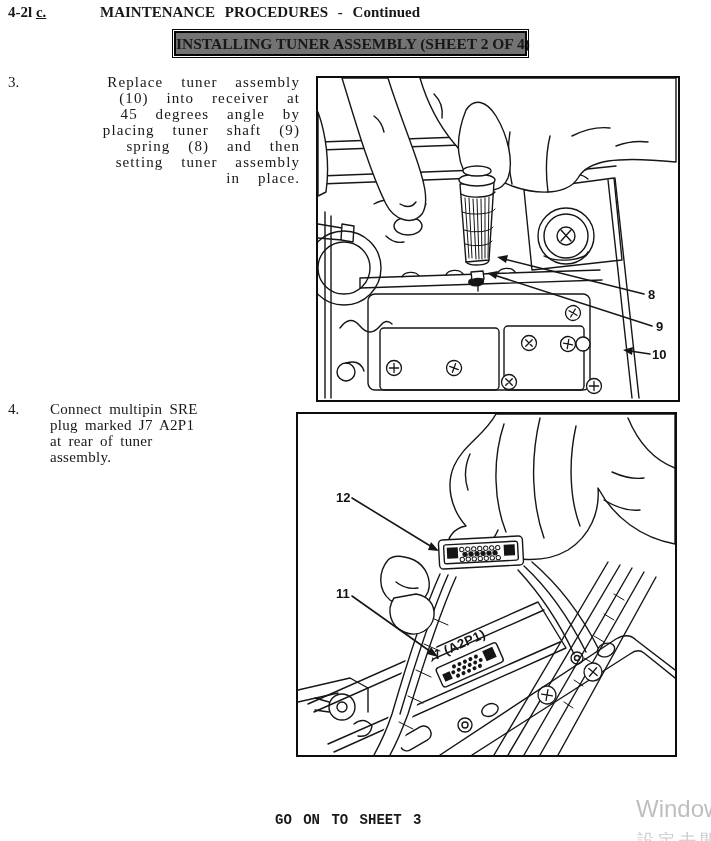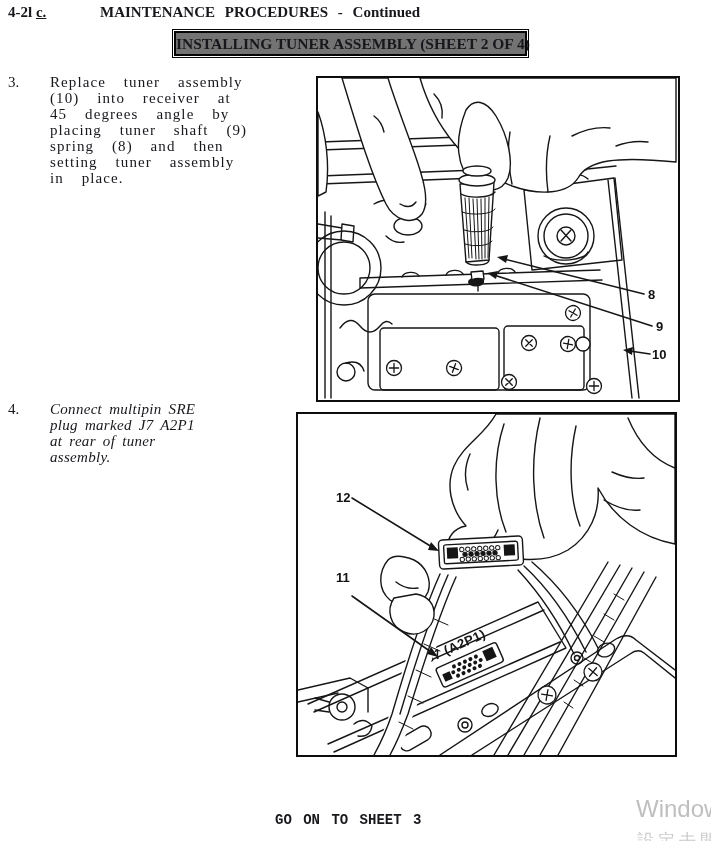--- a/index.html
+++ b/index.html
@@ -15,22 +15,22 @@
   .uline{text-decoration:underline;}
   .banner{
     left:174px;top:31px;width:349px;height:21px;box-sizing:content-box;
     border:2px solid #060606;outline:1px solid #060606;outline-offset:1px;
     text-align:right;line-height:21px;font-weight:bold;font-size:15.5px;
     white-space:nowrap;background:#737373;
   }
   .stepnum{font-size:15px;left:8px;white-space:nowrap;}
   .steptext{left:50px;width:250px;font-size:15px;line-height:16px;}
   .steptext .ln{white-space:nowrap;}
-  .st3{letter-spacing:1.1px;word-spacing:13px;}
-  .st4{letter-spacing:.3px;word-spacing:3px;font-style:italic;}
+  .st3{letter-spacing:1.1px;word-spacing:13px;text-align:right;}
+  .st4{letter-spacing:.3px;word-spacing:3px;}
   .figure{border:2px solid #0d0d0d;background:#fff;}
   .figure svg{display:block;}
   .callout{
     position:absolute;font:bold 13px "Liberation Sans", sans-serif;
     color:#121212;white-space:nowrap;
   }
   .footer{
     left:275px;top:812px;font-weight:bold;font-size:14px;
     word-spacing:3px;white-space:nowrap;font-family:Liberation Mono, monospace;
   }
@@ -253,19 +253,19 @@
 
       <g stroke-width="1.6">
         <path d="M54,84 L134,133"></path>
           <polygon points="141,137 130,136 133,128" fill="#161616" stroke="none"></polygon>
         <path d="M54,182 L133,238"></path>
           <polygon points="140,243 129,240 133,233" fill="#161616" stroke="none"></polygon>
       </g>
     </g>
   </svg>
   <span class="callout" style="left:38px;top:76px;">12</span>
-  <span class="callout" style="left:38px;top:156px;">11</span>
+  <span class="callout" style="left:38px;top:172px;">11</span>
 </div>
 
 <div class="abs footer">GO ON TO SHEET 3</div>
 
 <div class="abs wm1">Windows</div>
 <div class="abs wm2">設定去開</div>
 
 </body></html>

